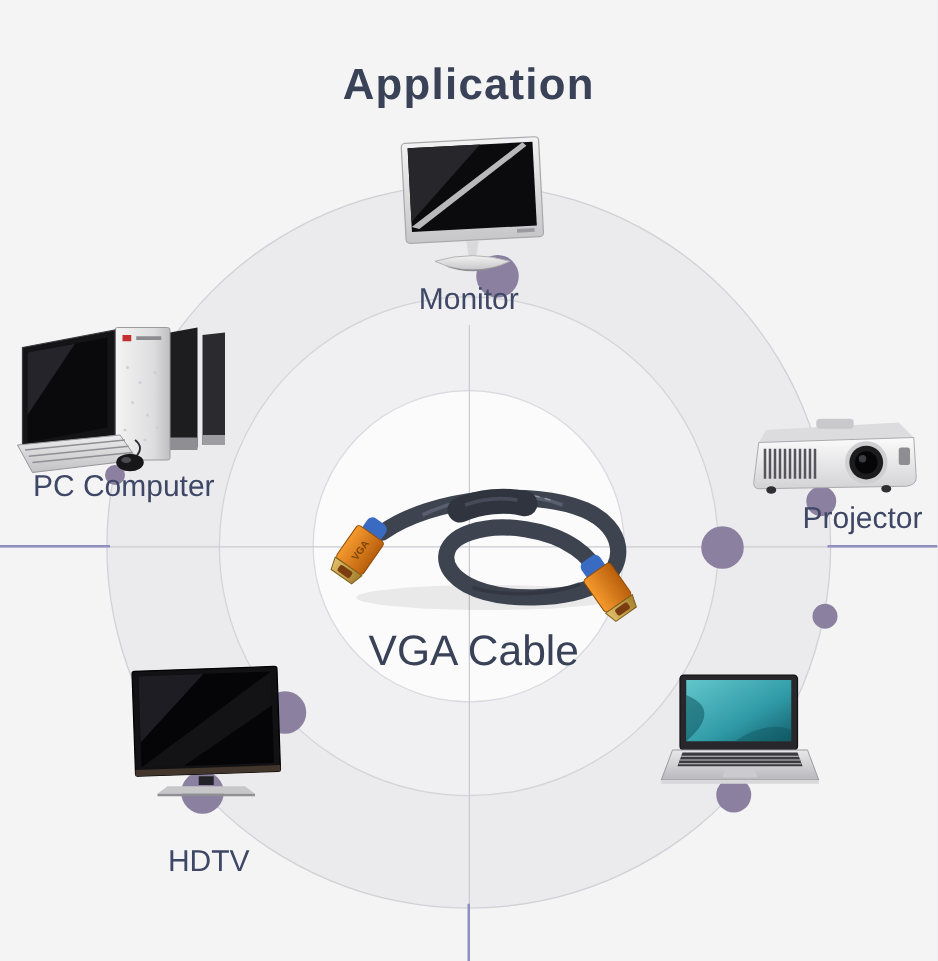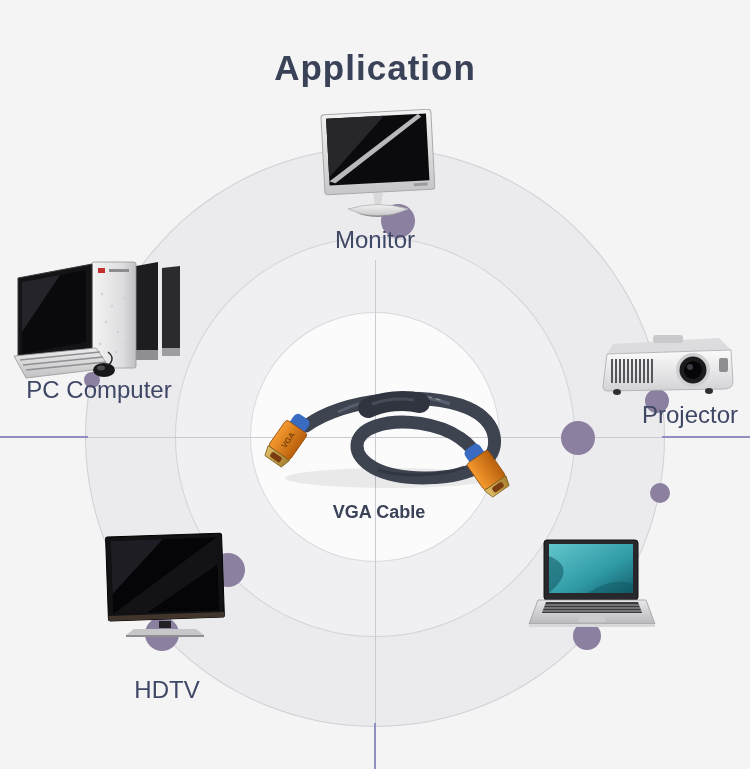--- a/index.html
+++ b/index.html
@@ -51,21 +51,21 @@
   }
   #page-title{
     position:absolute;z-index:7;left:375px;top:48px;transform:translateX(-50%);
     font-size:35px;font-weight:bold;letter-spacing:1px;color:var(--title-text,#3a4258);
   }
   #monitor-label  {left:375px;top:226px;}
   #pc-label       {left:99px; top:376px;}
   #projector-label{left:673px;top:401px;margin-left:17px;}
   #hdtv-label     {left:167px;top:676px;}
   #notebook-label {left:588px;top:642px;}
-  #cable-label    {left:379px;top:502px;font-size:18px;font-weight:bold;color:var(--title-text,#3a4258);}
+  #cable-label    {left:379px;top:502px;font-size:34px;font-weight:normal;color:var(--title-text,#3a4258);}
 </style>
 </head>
 <body style="--background: #f4f4f5; --outer-ring: #ebebed; --middle-ring: #f0f0f2; --inner-circle: #fbfbfc; --line-gray: #cacad2; --line-purple: #8f8fc0; --dot-purple: #8b809f; --title-text: #3a4258; --text: #3e4765; --cable: #3e4350; --connector-orange: #e07b1a; --connector-blue: #3a6bc2; --notebook-screen: #2f9aa6;">
 
 <div id="stage">
 
   <div id="outer-circle" class="circle"></div>
   <div id="middle-circle" class="circle"></div>
   <div id="inner-circle" class="circle"></div>
 

